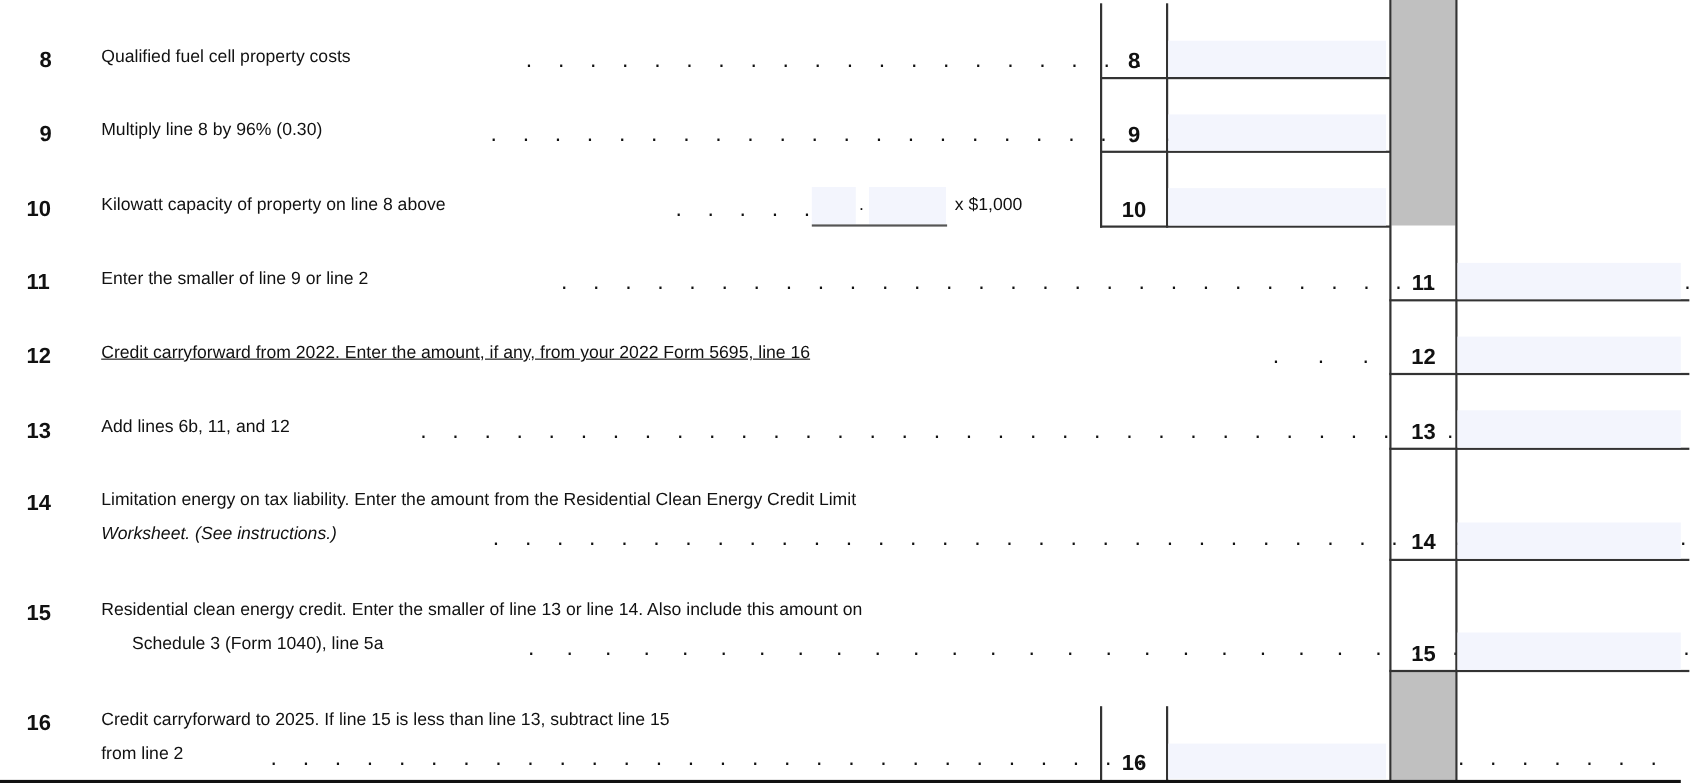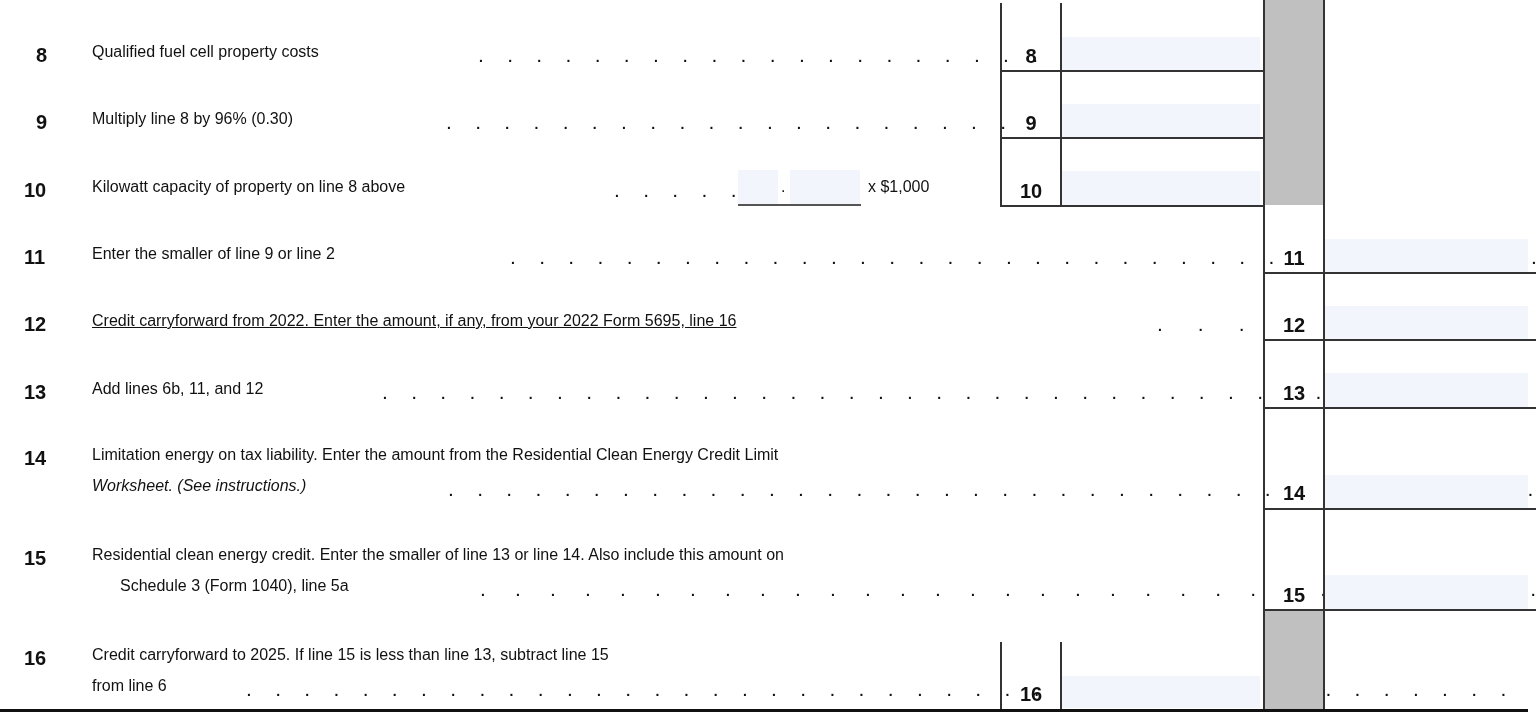--- a/index.html
+++ b/index.html
@@ -55,21 +55,21 @@
 <div class="abs txt" style="left:92px; top:477px;font-style:italic;">Worksheet. (See instructions.)</div>
 <div class="abs dots" style="left:448px; top:477px;">.    .    .    .    .    .    .    .    .    .    .    .    .    .    .    .    .    .    .    .    .    .    .    .    .    .    .    .    .    .    .    .    .    .    .    .    .    .    .    .    .    .    .    .    .    .</div>
 
 <div class="abs num" style="left:24px; top:547px;">15</div>
 <div class="abs txt" style="left:92px; top:546px;"><b>Residential clean energy credit.</b><span> Enter the smaller of line 13 or line 14. Also include this amount on</span></div>
 <div class="abs txt" style="left:92px; top:577px;margin-left:28px;">Schedule 3 (Form 1040), line 5a</div>
 <div class="abs dots" style="left:480px; top:577px;">.     .     .     .     .     .     .     .     .     .     .     .     .     .     .     .     .     .     .     .     .     .     .     .     .     .     .     .     .     .     .     .     .     .     .     .     .     .</div>
 
 <div class="abs num" style="left:24px; top:647px;">16</div>
 <div class="abs txt justify" style="left:92px; top:646px; width:888px;"><span>Credit carryforward to 2025. If line 15 is less than line 13, subtract line 15</span></div>
-<div class="abs txt" style="left:92px; top:677px;">from line 6</div>
+<div class="abs txt" style="left:92px; top:677px;">from line 2</div>
 <div class="abs dots" style="left:246px; top:677px;">.    .    .    .    .    .    .    .    .    .    .    .    .    .    .    .    .    .    .    .    .    .    .    .    .    .    .    .    .    .    .    .    .    .    .    .    .    .    .    .    .    .    .    .</div>
 
 <div class="vline" style="left:1000px; top:3px; height:204px;"></div>
 <div class="vline" style="left:1060px; top:3px; height:204px;"></div>
 
 <div class="hline" style="left:1000px; top:70px; width:264px;"></div>
 <div class="hline" style="left:1000px; top:137px; width:264px;"></div>
 <div class="hline" style="left:1000px; top:205px; width:264px;"></div>
 
 <div class="boxnum" style="left:1002px; top:45px; width:58px;">8</div>

